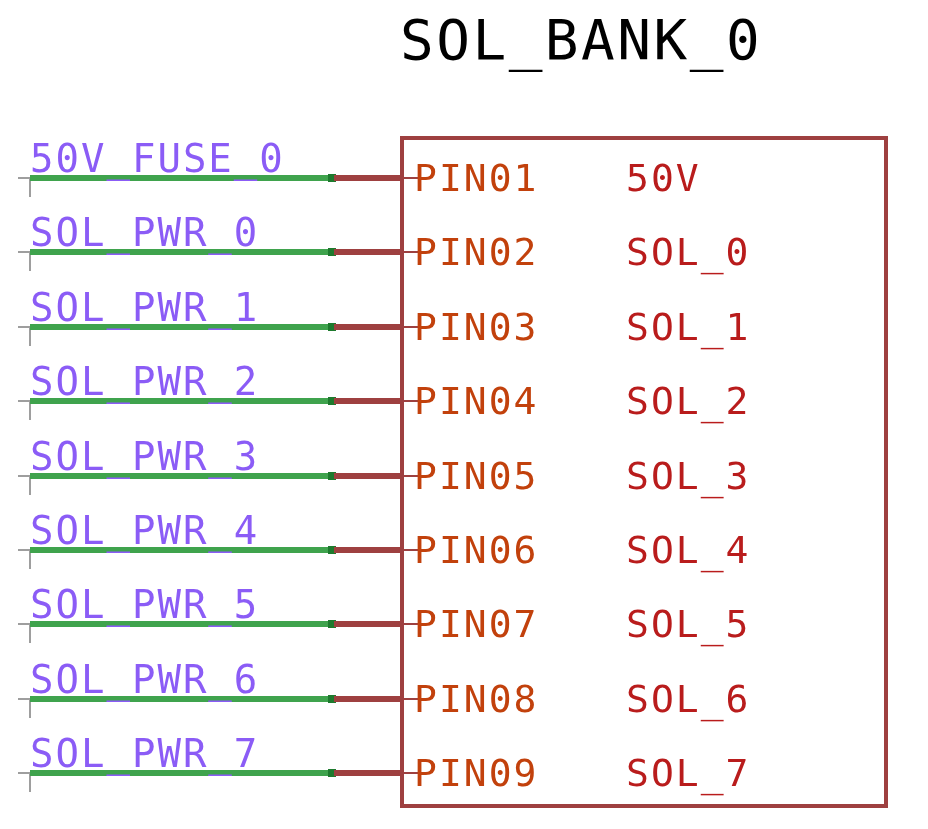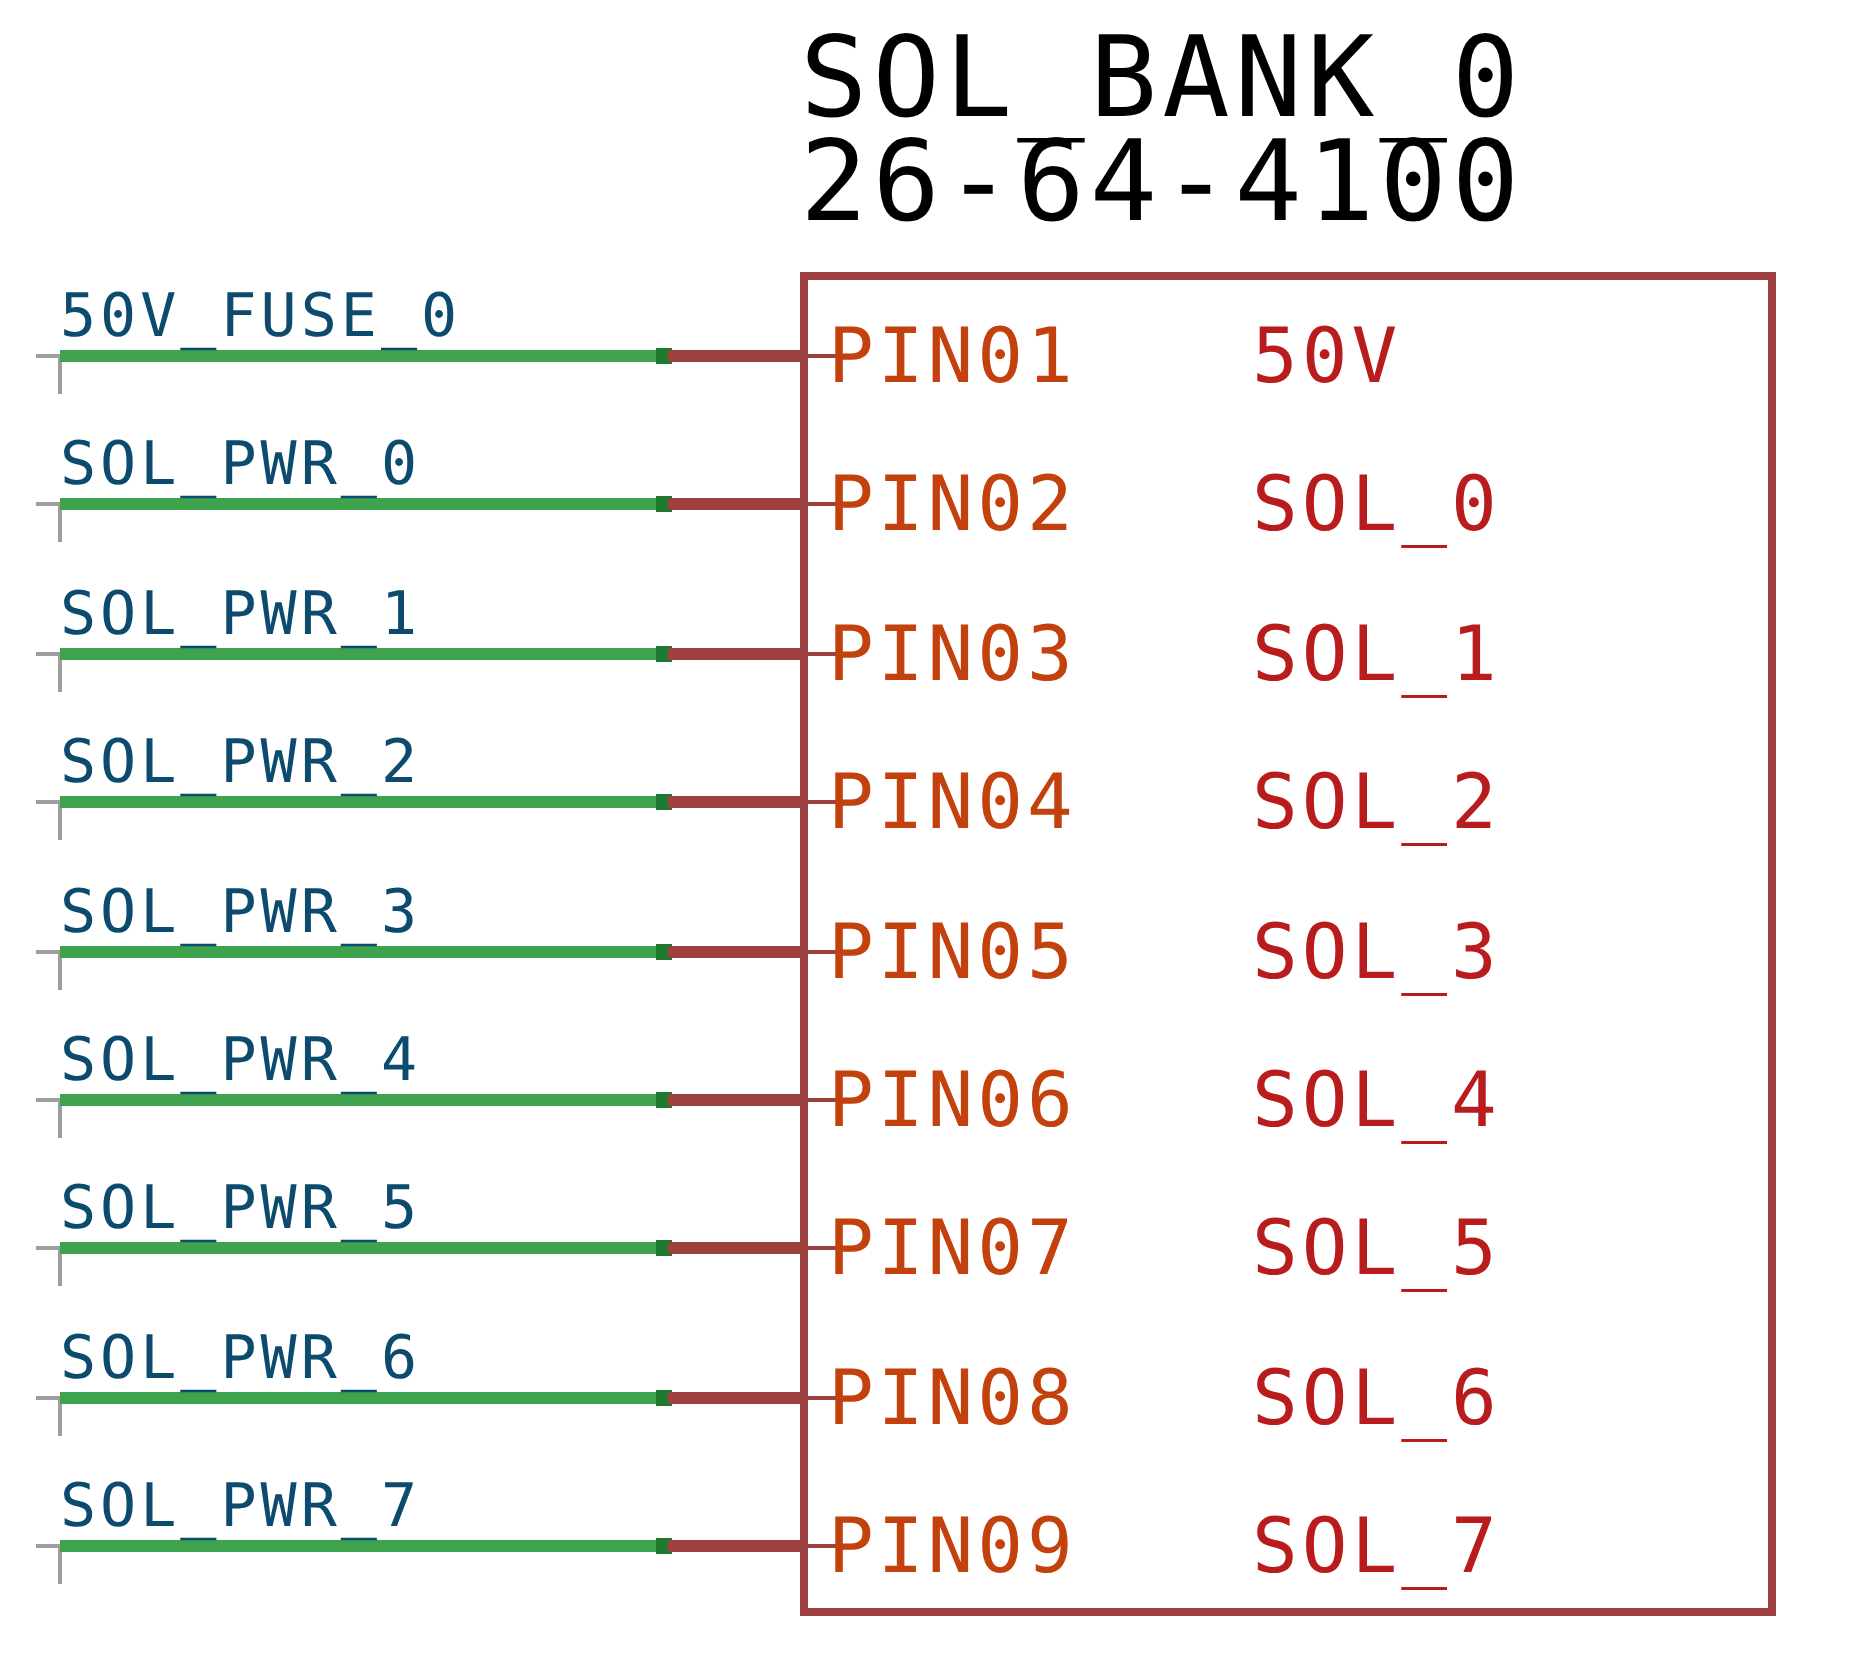--- a/index.html
+++ b/index.html
@@ -109,22 +109,22 @@
     width: 2px;
     height: 19px;
     background: #9E9E9E;
   }
 
   
   .net-label {
     position: absolute;
     left: 30px;
     bottom: 2px;
-    color: #0c4a6e;
-    font-size: 30px;
+    color: #8b5cf6;
+    font-size: 39px;
     line-height: 34px;
     letter-spacing: 2px;
     white-space: pre;
     font-family: "DejaVu Sans Mono", monospace;
   }
 
   
   .pin-number {
     position: absolute;
     left: 414px;
@@ -148,21 +148,20 @@
     font-family: "DejaVu Sans Mono", monospace;
   }
 </style>
 </head>
 <body>
 
 <div id="sheet">
 
   <div id="title-block">
     <div class="title-line">SOL_BANK_0</div>
-    <div class="title-line">26-64-4100</div>
   </div>
 
   <div id="component-box"></div>
 
   <div id="rows">
       <div class="pin-row" style="top: 178px;">
         <div class="net-anchor-h"></div>
         <div class="net-anchor-v"></div>
         <div class="net-wire"></div>
         <div class="net-junction"></div>

